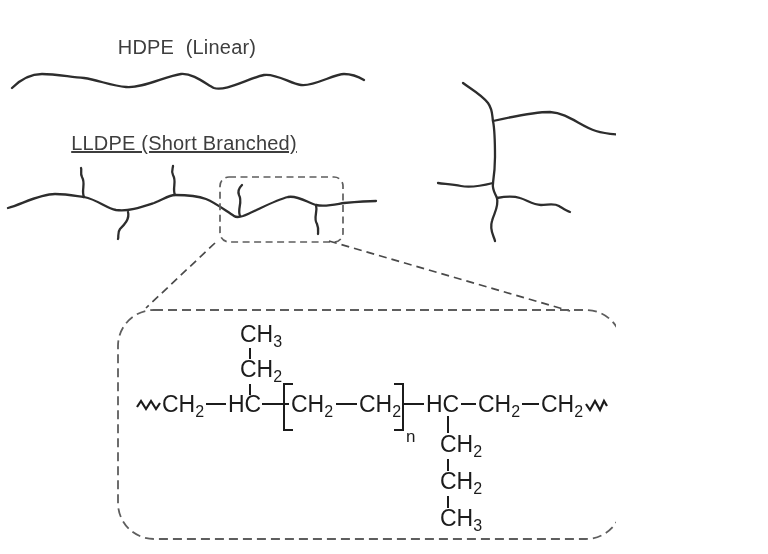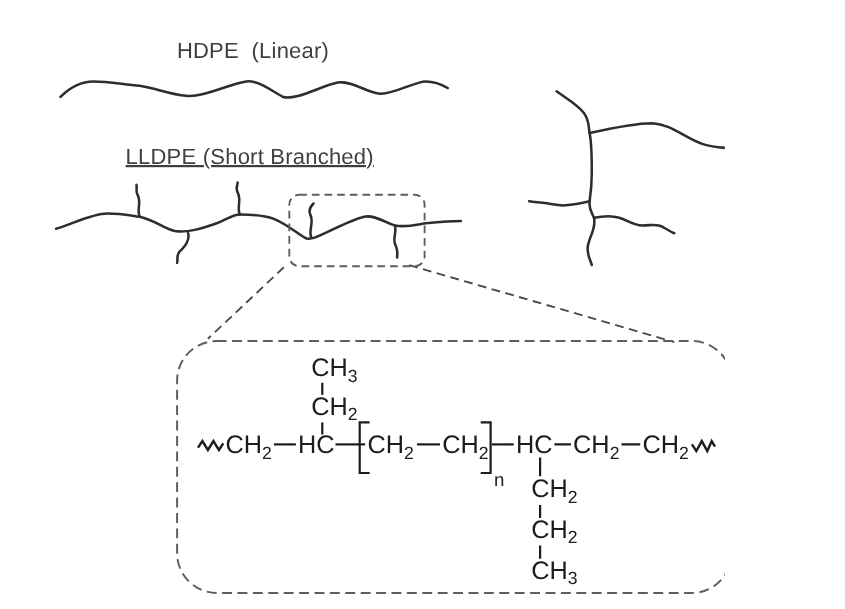--- a/index.html
+++ b/index.html
@@ -7,21 +7,20 @@
     padding: 0;
     background: #ffffff;
   }
   .stage {
     position: relative;
     width: 616px;
     height: 554px;
     background: #ffffff;
     overflow: hidden;
     font-family: "Liberation Sans", "DejaVu Sans", sans-serif;
-    margin-left: 43px;
   }
   .diagram-label {
     position: absolute;
     transform: translateX(-50%);
     font-size: 20px;
     font-weight: 400;
     color: #3e3e3e;
     white-space: pre;
     letter-spacing: 0.2px;
   }

